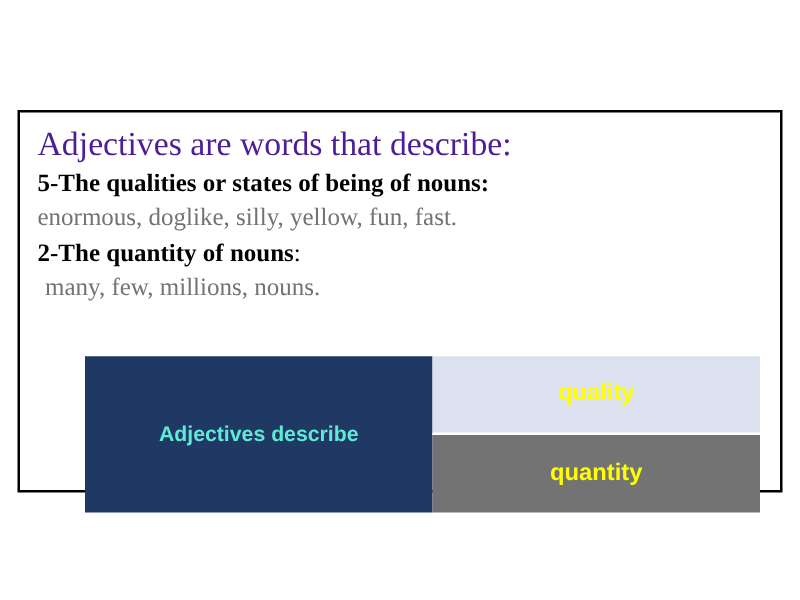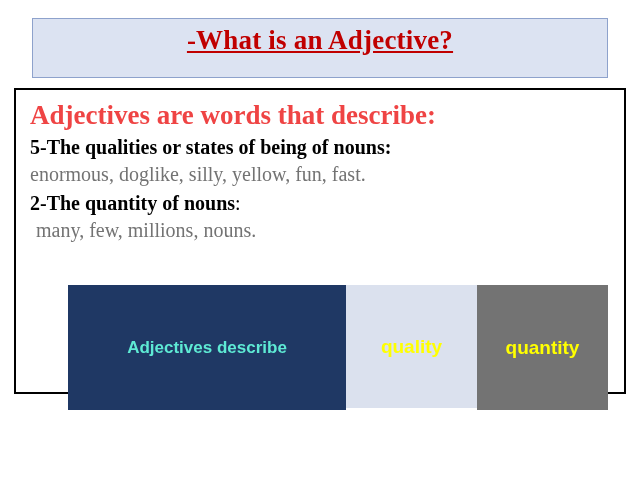--- a/index.html
+++ b/index.html
@@ -53,23 +53,23 @@
     width: 612px;
     height: 306px;
     background: #ffffff;
     border: 2px solid #000000;
     box-sizing: border-box;
     padding: 8px 14px 0 14px;
   }
 
   #heading-line {
     font-family: "Liberation Serif", serif;
-    font-weight: bold;
+    font-weight: normal;
     font-size: 27px;
-    color: #ef4444;
+    color: #4c1d95;
     margin: 2px 0 4px 0;
     line-height: 1.15;
   }
 
   .point-line {
     font-family: "Liberation Serif", serif;
     font-size: 20px;
     color: #000000;
     line-height: 1.25;
     margin: 2px 0 0 0;
@@ -112,21 +112,21 @@
     font-family: "Liberation Sans", sans-serif;
     font-weight: bold;
     font-size: 17px;
     text-align: center;
     box-sizing: border-box;
   }
 
   #diagram-right {
     width: 262px;
     display: flex;
-    flex-direction: row;
+    flex-direction: column;
     box-sizing: border-box;
   }
 
   .diagram-cell {
     flex: 1 1 50%;
     display: flex;
     align-items: center;
     justify-content: center;
     font-family: "Liberation Sans", sans-serif;
     font-weight: bold;
@@ -142,23 +142,20 @@
 
   .diagram-cell.cell-quantity {
     background: #737373;
   }
 </style>
 </head>
 <body>
 
 <div id="slide">
 
-  <div id="title-banner">
-    <div id="title-text">-What is an Adjective?</div>
-  </div>
 
   <div id="content-box">
 
     <div id="heading-line">Adjectives are words that describe:</div>
 
     <div class="point-line">
       <span class="bold">5-The qualities or states of being of nouns:</span>
     </div>
     <div class="examples-line">enormous, doglike, silly, yellow, fun, fast.</div>
 

